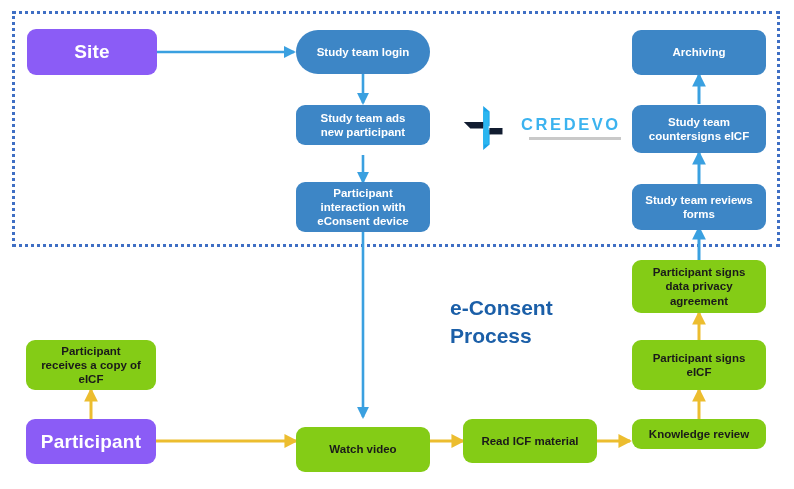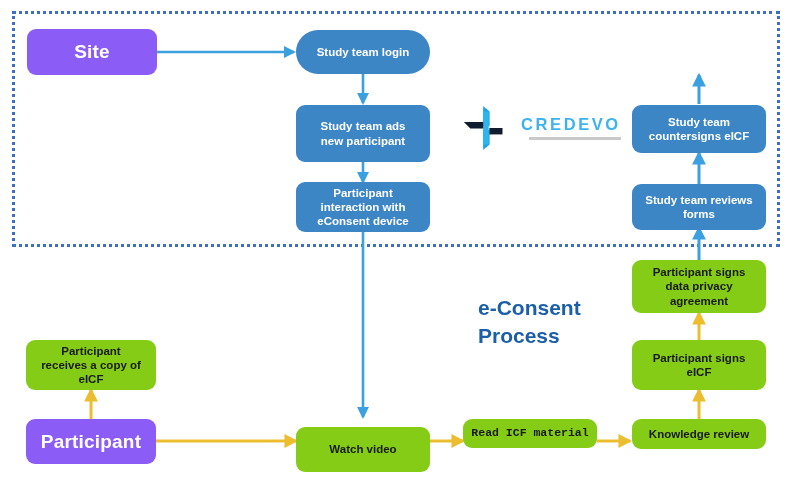--- a/index.html
+++ b/index.html
@@ -78,21 +78,20 @@
     position: absolute;
     left: 450px;
     top: 294px;
     width: 190px;
     color: #1b5fa8;
     font-size: 21px;
     font-weight: bold;
     line-height: 1.35;
     white-space: pre-line;
     z-index: 3;
-    margin-left: 28px;
   }
 
   
   .logo-wrap {
     position: absolute;
     left: 462px;
     top: 104px;
     width: 150px;
     height: 48px;
     display: flex;
@@ -167,31 +166,34 @@
   </div>
 
   <div class="node n-darkblue" style="left:27px;top:29px;width:130px;height:46px;">
     <span class="node-label">Site</span>
   </div>
 
   <div class="node n-blue" style="left:296px;top:30px;width:134px;height:44px;border-radius:22px;">
     <span class="node-label">Study team login</span>
   </div>
 
-  <div class="node n-blue" style="left:296px;top:105px;width:134px;height:57px;">
+  <div class="node n-blue" style="left:296px;top:105px;width:134px;height:40px;">
     <span class="node-label">Study team ads
 new participant</span>
   </div>
 
   <div class="node n-blue" style="left:296px;top:182px;width:134px;height:50px;">
     <span class="node-label">Participant
 interaction with
 eConsent device</span>
   </div>
 
+  <div class="node n-blue" style="left:632px;top:30px;width:134px;height:45px;">
+    <span class="node-label">Archiving</span>
+  </div>
 
   <div class="node n-blue" style="left:632px;top:105px;width:134px;height:48px;">
     <span class="node-label">Study team
 countersigns eICF</span>
   </div>
 
   <div class="node n-blue" style="left:632px;top:184px;width:134px;height:46px;">
     <span class="node-label">Study team reviews
 forms</span>
   </div>
@@ -203,21 +205,21 @@
   </div>
 
   <div class="node n-darkblue" style="left:26px;top:419px;width:130px;height:45px;">
     <span class="node-label">Participant</span>
   </div>
 
   <div class="node n-yellow" style="left:296px;top:427px;width:134px;height:45px;">
     <span class="node-label">Watch video</span>
   </div>
 
-  <div class="node n-yellow" style="left:463px;top:419px;width:134px;height:29px;font-family:Liberation Mono, monospace;">
+  <div class="node n-yellow" style="left:463px;top:419px;width:134px;height:44px;">
     <span class="node-label">Read ICF material</span>
   </div>
 
   <div class="node n-yellow" style="left:632px;top:419px;width:134px;height:30px;text-align:center;">
     <span class="node-label">Knowledge review</span>
   </div>
 
   <div class="node n-yellow" style="left:632px;top:340px;width:134px;height:50px;">
     <span class="node-label">Participant signs
 eICF</span>

